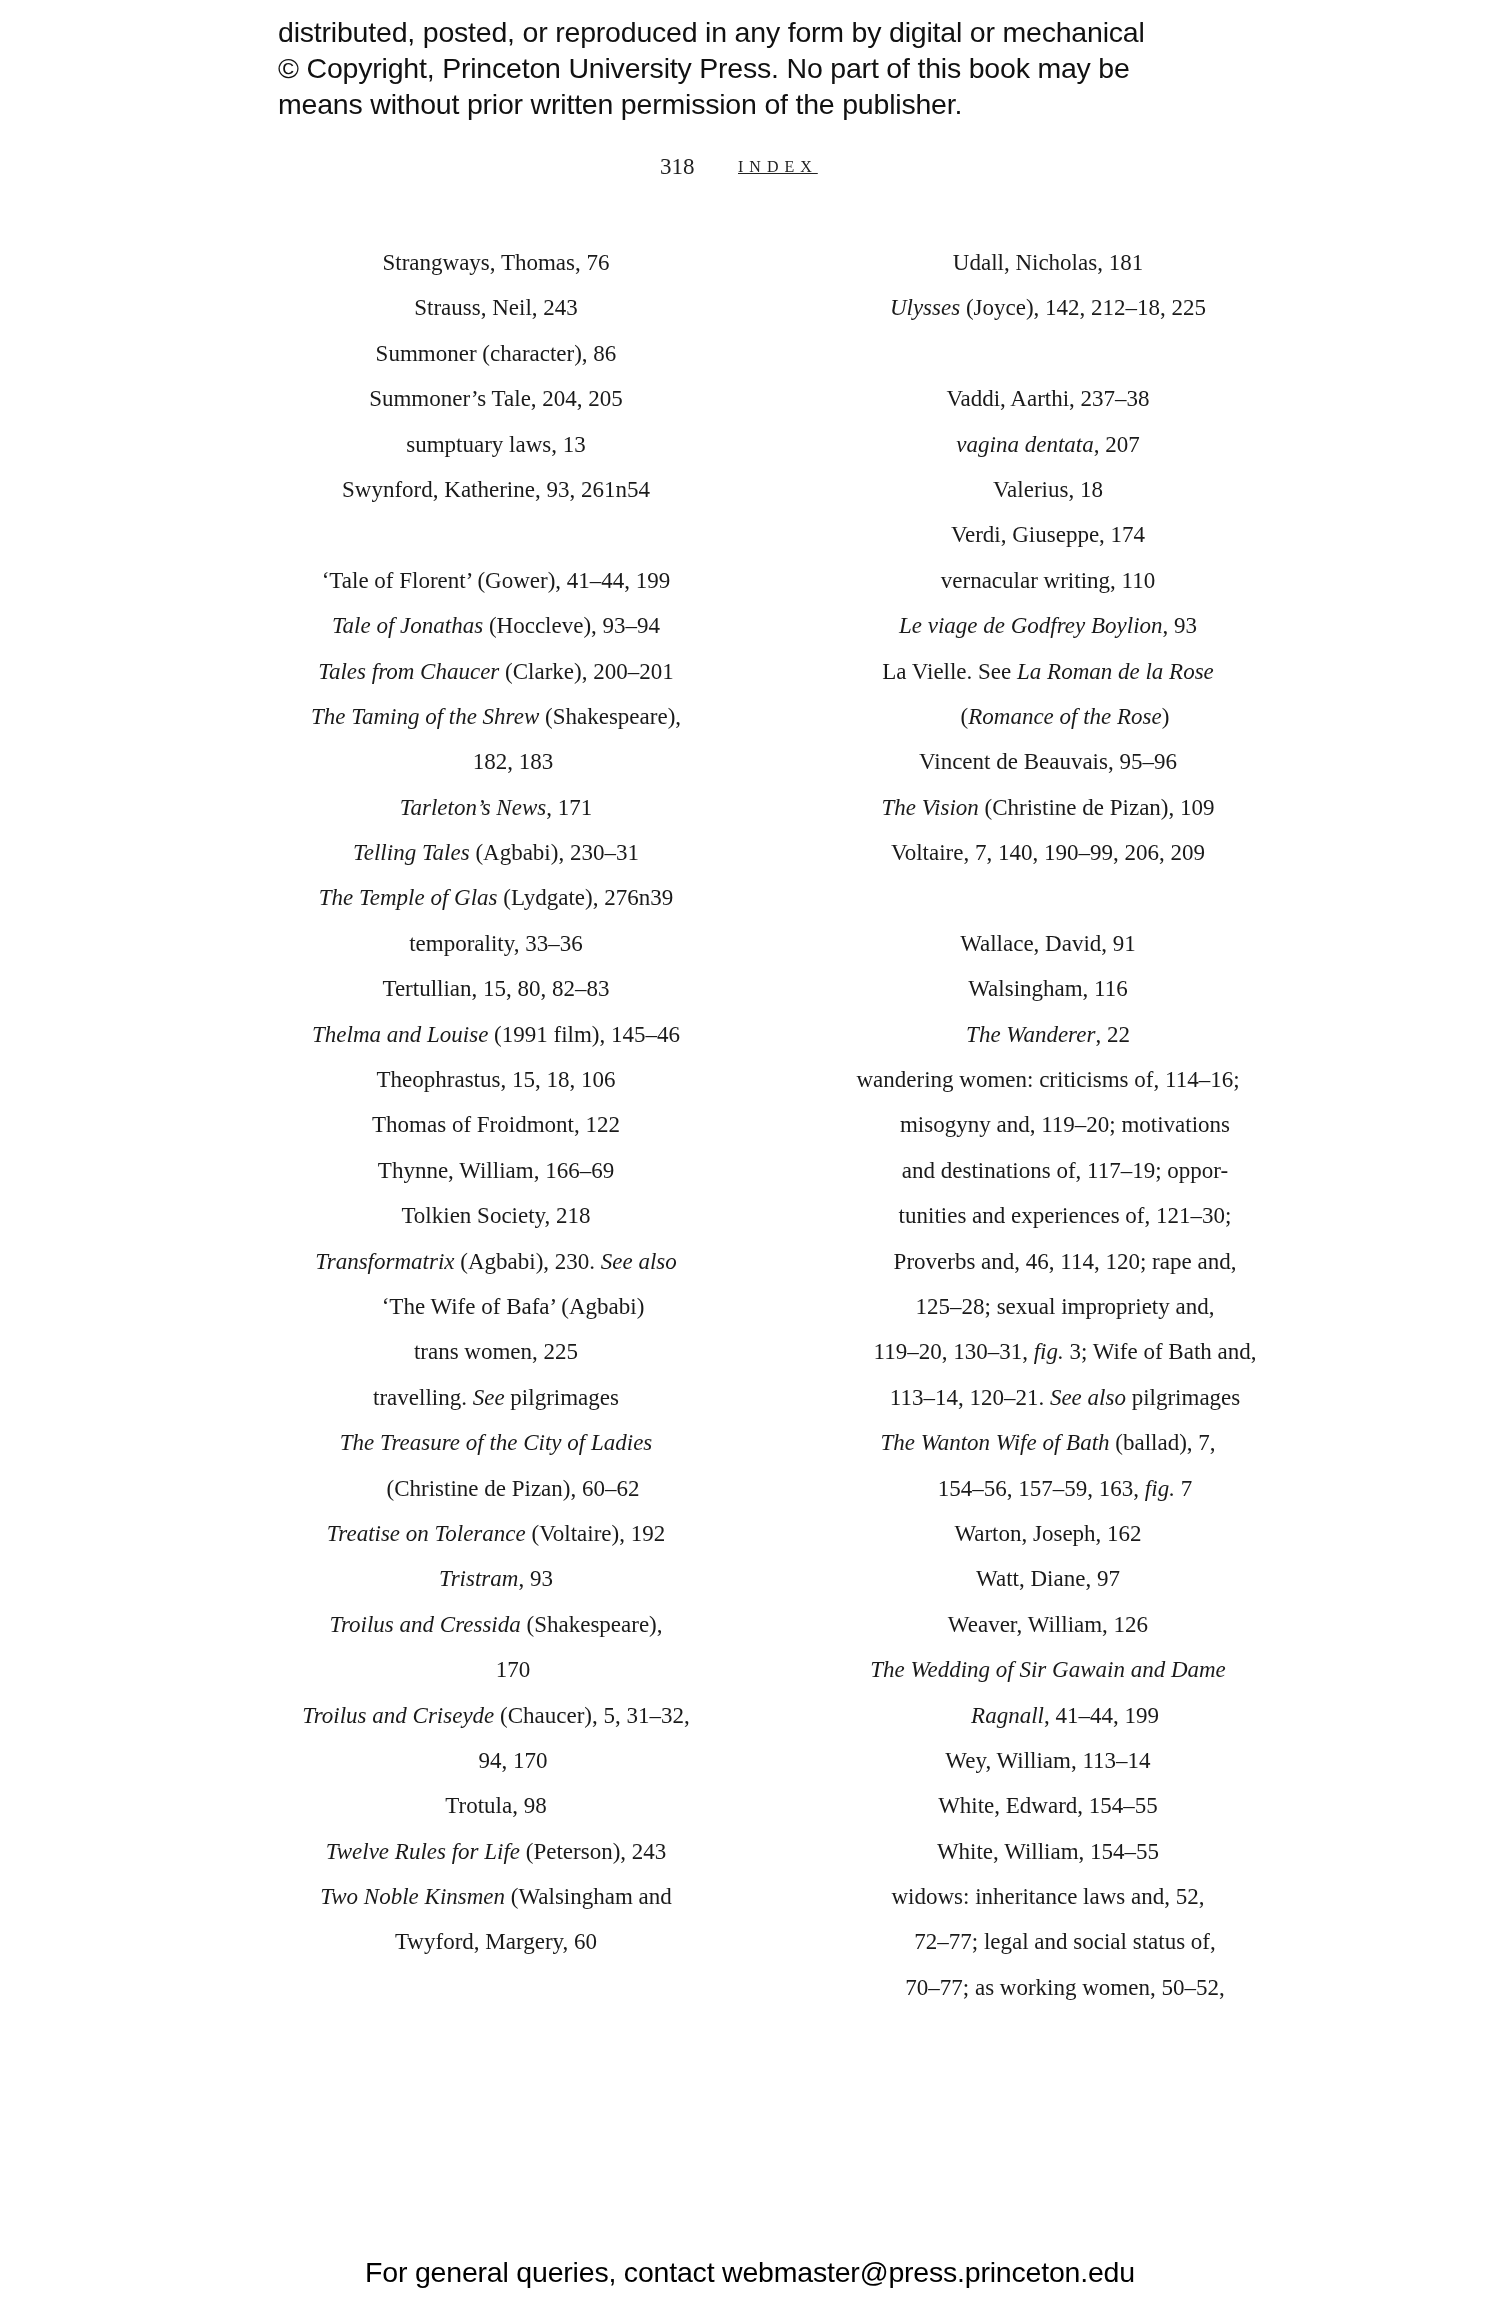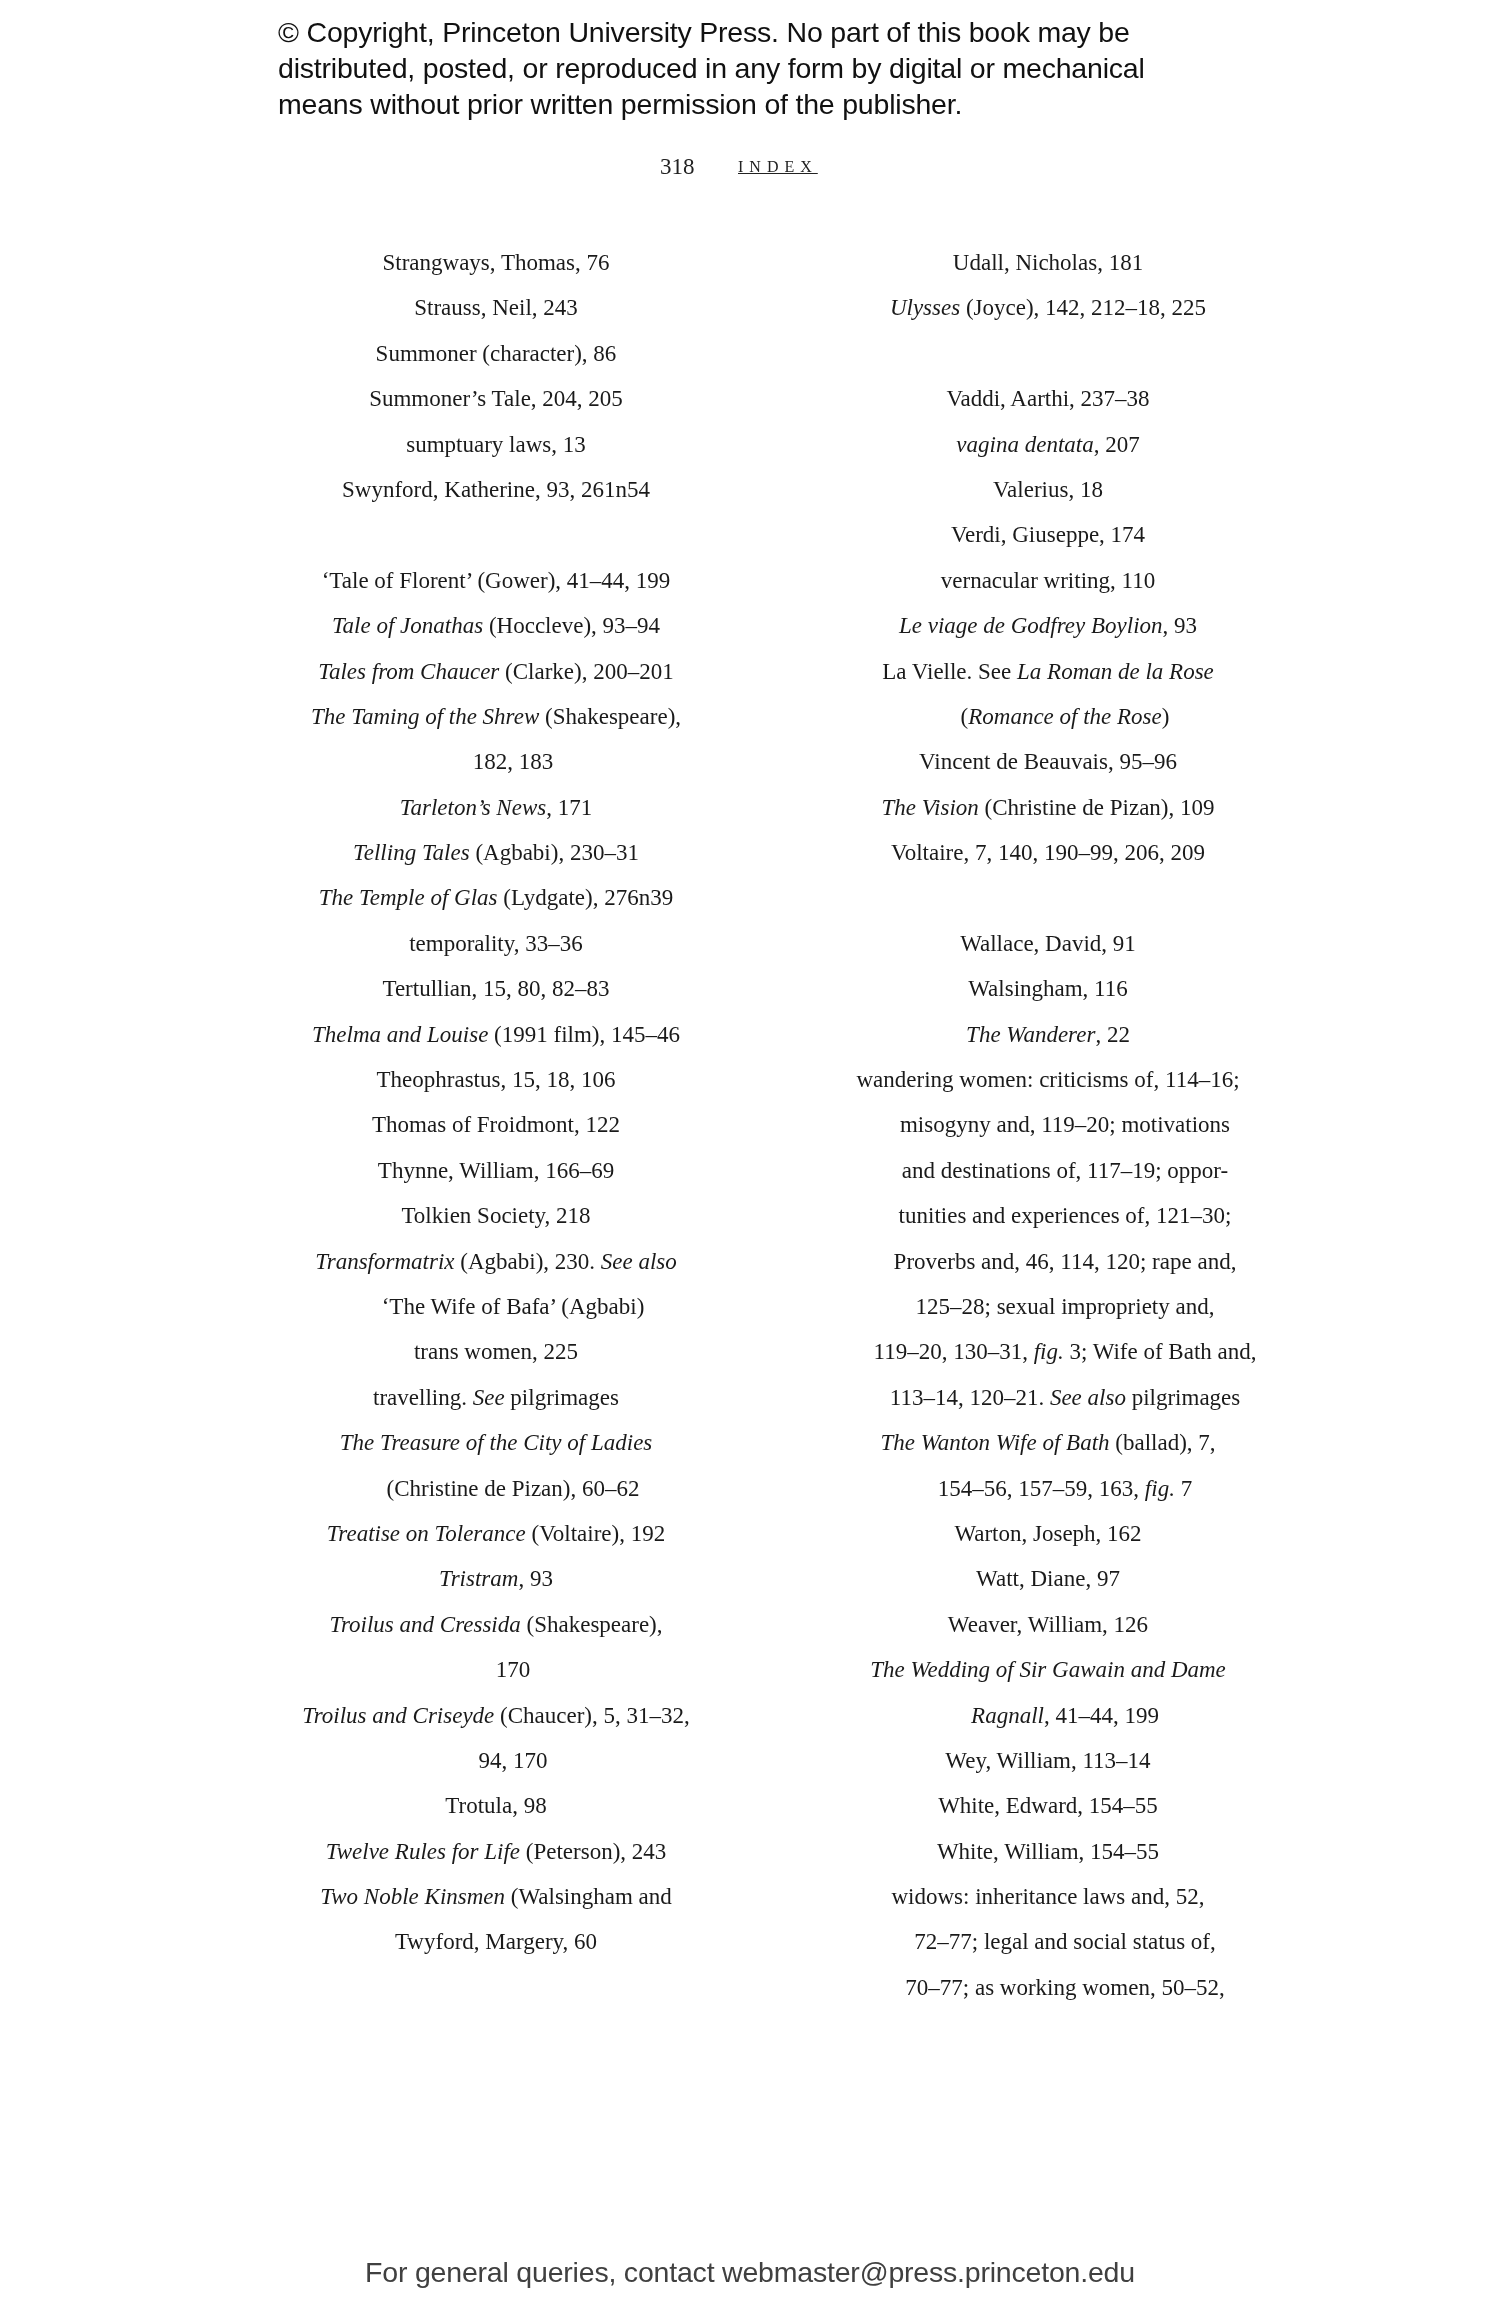--- a/index.html
+++ b/index.html
@@ -68,30 +68,30 @@
     .it { font-style: italic; }
     .footer {
       position: absolute;
       left: 0;
       width: 1500px;
       top: 2254px;
       text-align: center;
       font-family: "Liberation Sans", sans-serif;
       font-size: 28.5px;
       line-height: 36px;
-      color: #404040;
+      color: #000000;
       letter-spacing: -0.2px;
     }
   </style>
 </head>
 <body>
 
 <div class="copyright">
+  <div>distributed, posted, or reproduced in any form by digital or mechanical</div>
   <div>© Copyright, Princeton University Press. No part of this book may be</div>
-  <div>distributed, posted, or reproduced in any form by digital or mechanical</div>
   <div>means without prior written permission of the publisher.</div>
 </div>
 
 <div class="running-head">
   <span class="folio">318</span>
   <span class="title">INDEX</span>
 </div>
 
 <div class="column col-left" id="col-left">
     <div class="line"><span>Strangways, Thomas, 76</span></div>

